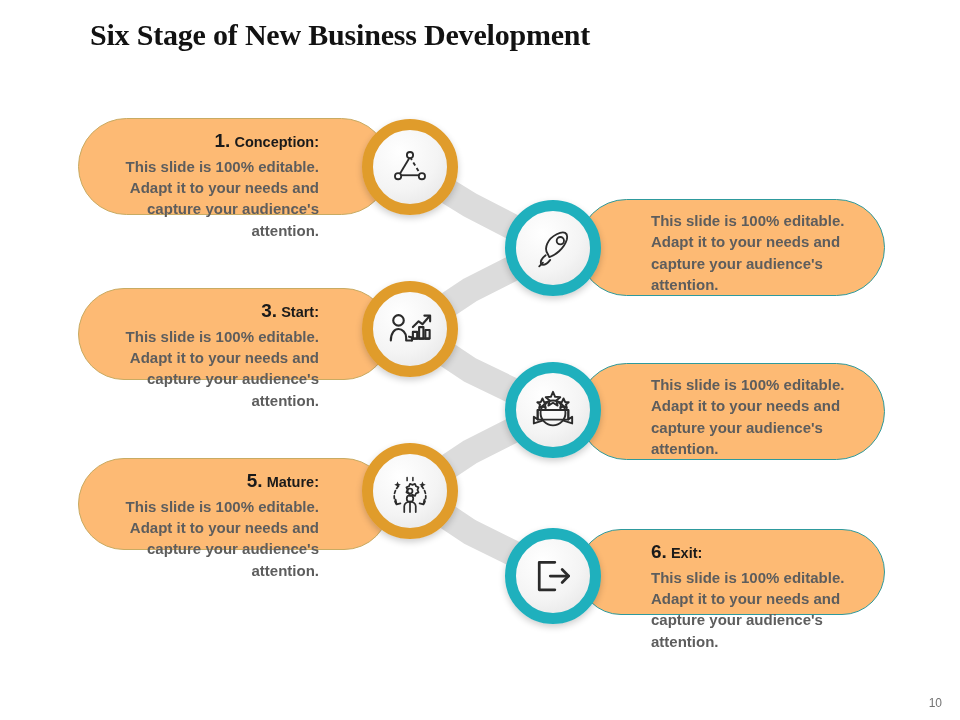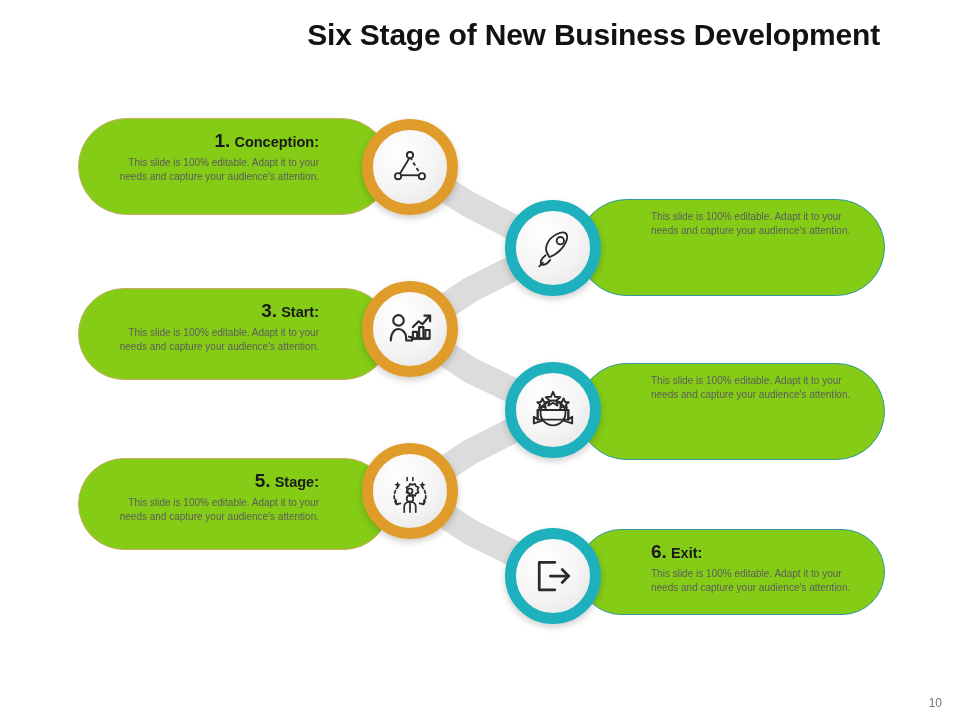--- a/index.html
+++ b/index.html
@@ -22,42 +22,42 @@
     height: 720px;
     background: #ffffff;
   }
 
   
   #slide-title {
     position: absolute;
     left: 90px;
     top: 18px;
     width: 790px;
-    text-align: right;
-    font-family: Liberation Sans, sans-serif;
+    text-align: left;
+    font-family: Liberation Serif, serif;
     font-size: 30px;
     font-weight: bold;
     letter-spacing: -0.2px;
     color: #121212;
     white-space: nowrap;
   }
 
   
   #connector-layer {
     position: absolute;
     left: 0; top: 0;
     width: 960px; height: 720px;
     z-index: 1;
   }
 
   
   .callout {
     position: absolute;
     box-sizing: border-box;
-    background: #84cc16;
+    background: #fdba74;
     border-radius: 60px;
     z-index: 2;
   }
   .callout.left {
     border: 1px solid #c8ab63;
     text-align: right;
     padding: 10px 70px 10px 24px;
   }
   .callout.right {
     border: 1px solid #2e9a9d;
@@ -70,23 +70,24 @@
     color: #1a1a1a;
     line-height: 1.25;
     margin-bottom: 3px;
     white-space: nowrap;
   }
   .callout-heading .num {
     font-size: 19px;
     font-weight: bold;
   }
   .callout-body {
-    font-size: 10px;
+    font-size: 15px;
     color: #5d5d5d;
     line-height: 1.42;
+    font-weight: bold;
   }
   .callout.left .callout-body { text-align: right; }
   .callout.right .callout-body { text-align: left; }
 
   
   .stage-circle {
     position: absolute;
     width: 96px;
     height: 96px;
     border-radius: 50%;
@@ -205,21 +206,21 @@
         <path d="M24,5 L26.2,10.2 L31.6,10.6 L27.4,14.1 L28.8,19.4 L24,16.4 L19.2,19.4 L20.6,14.1 L16.4,10.6 L21.8,10.2 Z"></path>
         <path d="M13,12 L14.6,15.6 L18.4,15.9 L15.5,18.3 L16.5,22 L13,19.9 L9.5,22 L10.5,18.3 L7.6,15.9 L11.4,15.6 Z"></path>
         <path d="M35,12 L36.6,15.6 L40.4,15.9 L37.5,18.3 L38.5,22 L35,19.9 L31.5,22 L32.5,18.3 L29.6,15.9 L33.4,15.6 Z"></path>
       </g>
     </svg>
   </div>
 
   <div class="callout left" style="left:78px; top:458px; width:312px; height:92px;">
     <div class="callout-heading">
       <span class="num">5.</span>
-      <span>Stage:</span>
+      <span>Mature:</span>
     </div>
     <div class="callout-body">This slide is 100% editable. Adapt it to your needs and capture your audience's attention.</div>
   </div>
   <div class="stage-circle orange" style="left:362px; top:443px;">
     <svg width="46" height="46" viewBox="0 0 48 48">
       <g stroke="#2b2b2b" stroke-width="1.8" fill="none" stroke-linejoin="round" stroke-linecap="round">
         <path d="M12,19 C7,24 6,32 10,38" stroke-dasharray="3,2.6"></path>
         <path d="M36,19 C41,24 42,32 38,38" stroke-dasharray="3,2.6"></path>
         <path d="M10,38 L9,33 M10,38 L14,37"></path>
         <path d="M38,38 L39,33 M38,38 L34,37"></path>

